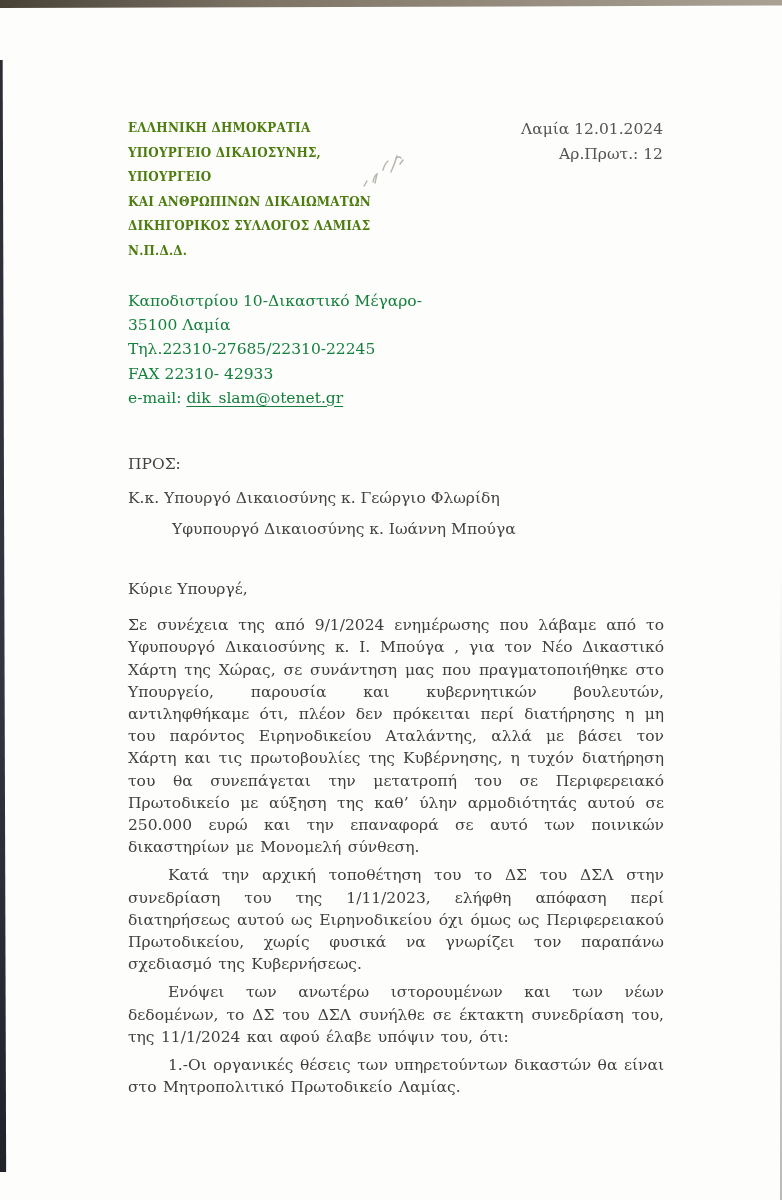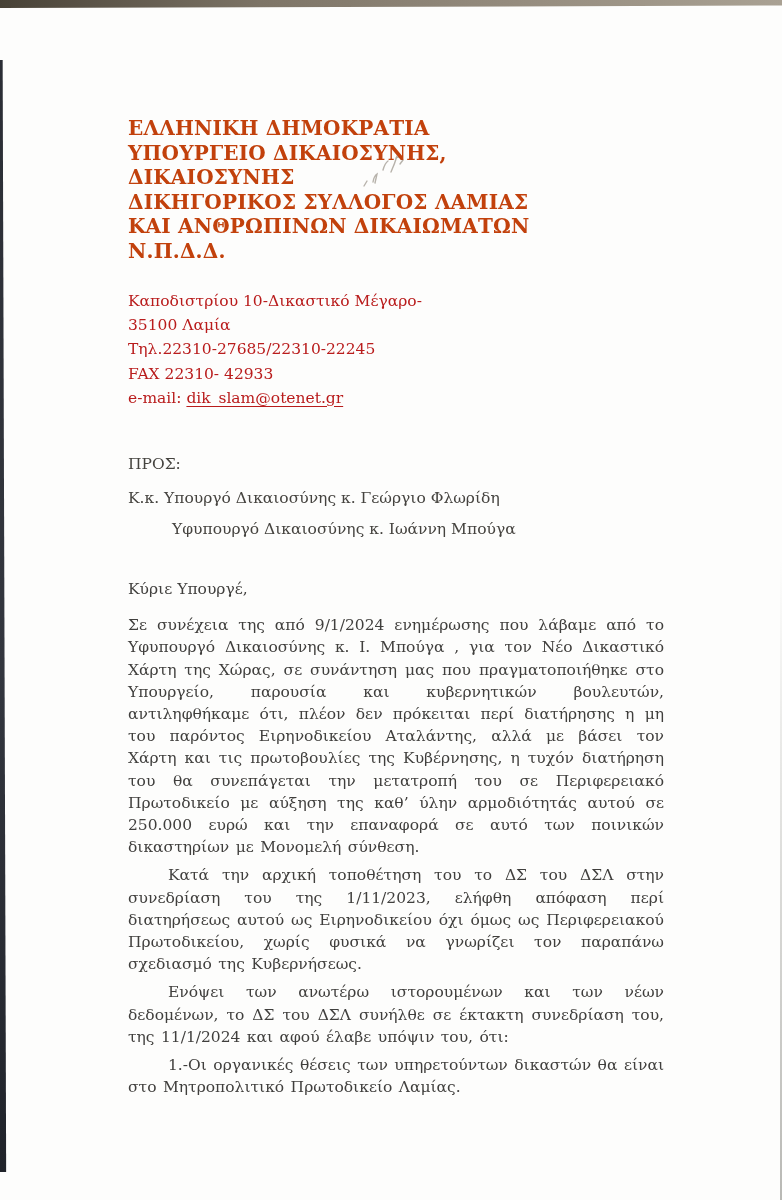--- a/index.html
+++ b/index.html
@@ -42,41 +42,41 @@
   .handwritten-mark {
     position: absolute;
     top: 146px; left: 356px;
     opacity: 0.75;
   }
   
   .sender-block {
     position: absolute;
     top: 116px; left: 128px;
     font-weight: 700;
-    font-size: 20px;
+    font-size: 12px;
     line-height: 24.6px;
     letter-spacing: 0.2px;
-    color: #c2410c;
+    color: #4d7c0f;
     white-space: nowrap;
   }
   .date-block {
     position: absolute;
     top: 117px; right: 119px;
     text-align: right;
     font-size: 15.5px;
     line-height: 25px;
     color: #55534f;
     white-space: nowrap;
   }
   .contact-block {
     position: absolute;
     top: 289px; left: 128px;
     font-size: 15.5px;
     line-height: 24.2px;
-    color: #b91c1c;
+    color: #15803d;
     white-space: nowrap;
   }
   .email-address {
     text-decoration: underline;
     text-underline-offset: 3px;
   }
   
   .recipient-block {
     position: absolute;
     top: 455px; left: 128px;
@@ -120,26 +120,30 @@
       <path d="M27 24 q2 -7 5 -9"></path>
       <path d="M35 26 q4 -9 6 -16"></path>
       <path d="M40 12 q3 -2 5 0"></path>
       <path d="M44 18 l3 -4"></path>
     </g>
   </svg>
 
   <div class="sender-block">
     <div>ΕΛΛΗΝΙΚΗ ΔΗΜΟΚΡΑΤΙΑ</div>
     <div>ΥΠΟΥΡΓΕΙΟ ΔΙΚΑΙΟΣΥΝΗΣ,</div>
-    <div>ΔΙΚΑΙΟΣΥΝΗΣ</div>
+    <div>ΥΠΟΥΡΓΕΙΟ</div>
+    <div>ΚΑΙ ΑΝΘΡΩΠΙΝΩΝ ΔΙΚΑΙΩΜΑΤΩΝ</div>
     <div>ΔΙΚΗΓΟΡΙΚΟΣ ΣΥΛΛΟΓΟΣ ΛΑΜΙΑΣ</div>
-    <div>ΚΑΙ ΑΝΘΡΩΠΙΝΩΝ ΔΙΚΑΙΩΜΑΤΩΝ</div>
     <div>Ν.Π.Δ.Δ.</div>
   </div>
 
+  <div class="date-block">
+    <div>Λαμία  12.01.2024</div>
+    <div>Αρ.Πρωτ.: 12</div>
+  </div>
 
   <div class="contact-block">
     <div>Καποδιστρίου 10-Δικαστικό Μέγαρο-</div>
     <div>35100 Λαμία</div>
     <div>Τηλ.22310-27685/22310-22245</div>
     <div>FAX 22310- 42933</div>
     <div><span>e-mail: </span><span class="email-address">dik_slam@otenet.gr</span></div>
   </div>
 
   <div class="recipient-block">

